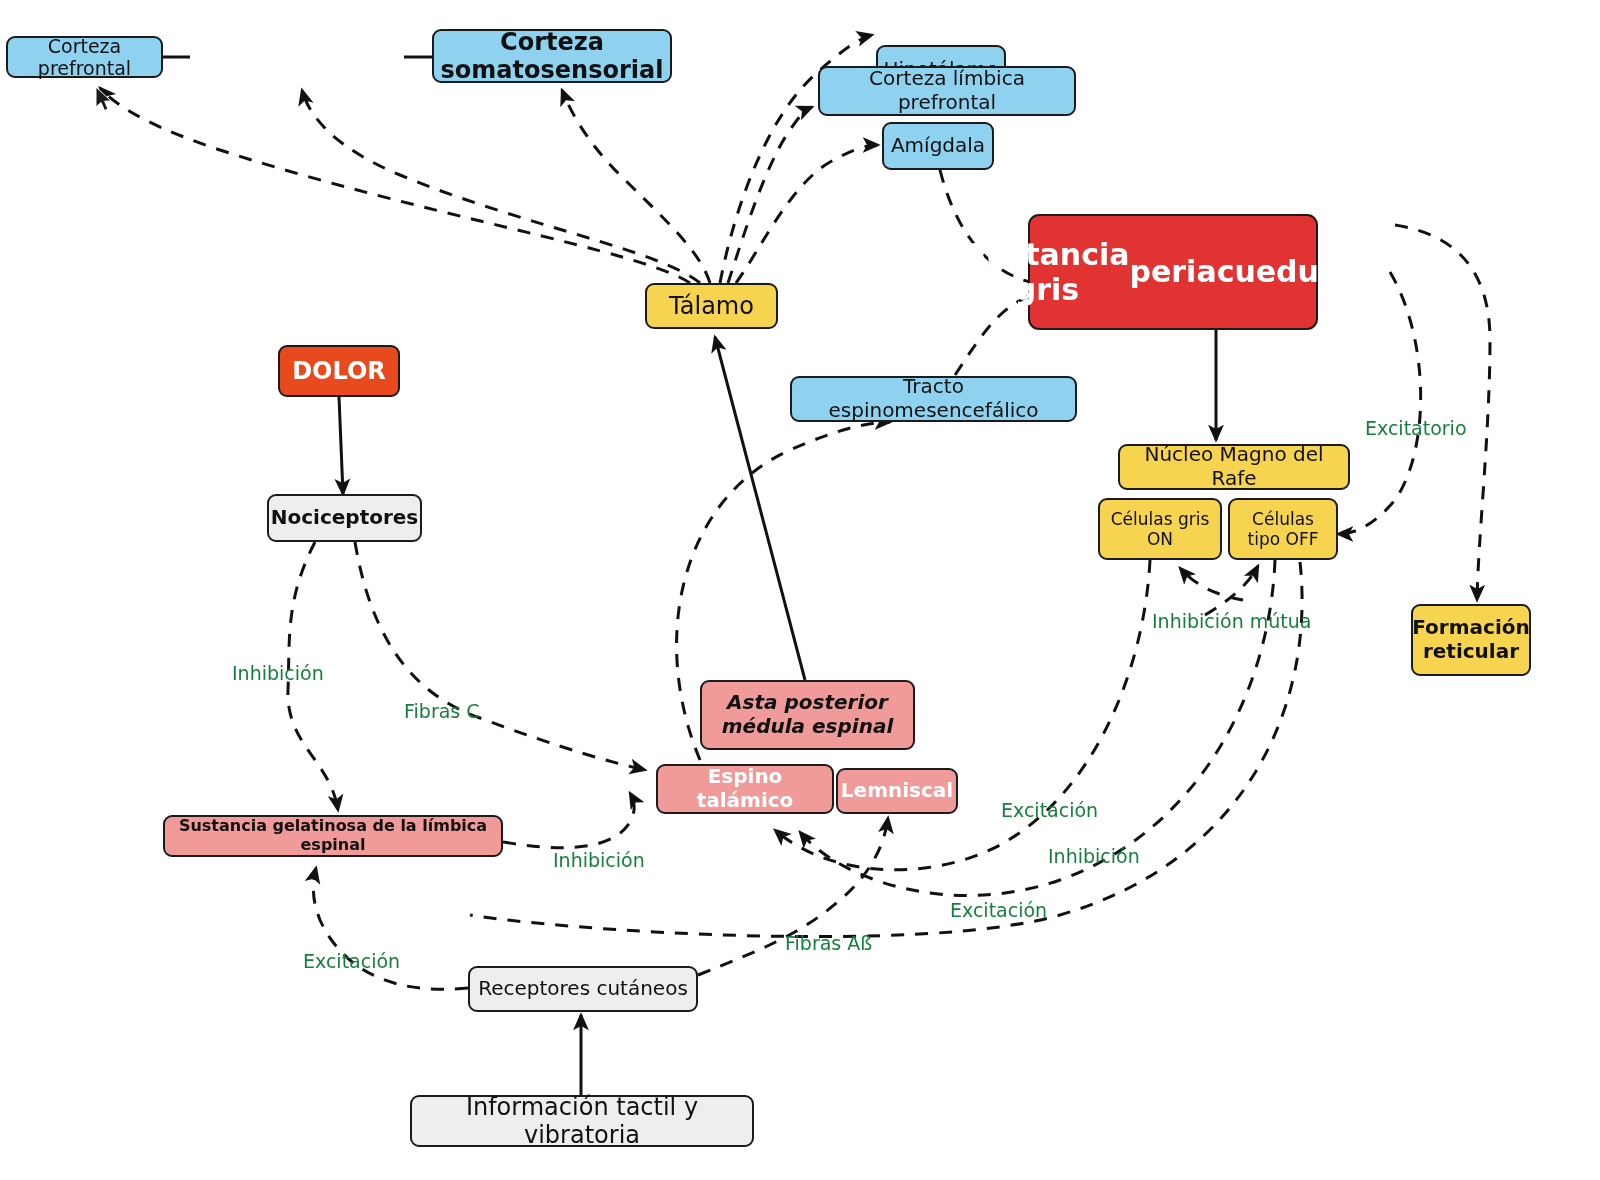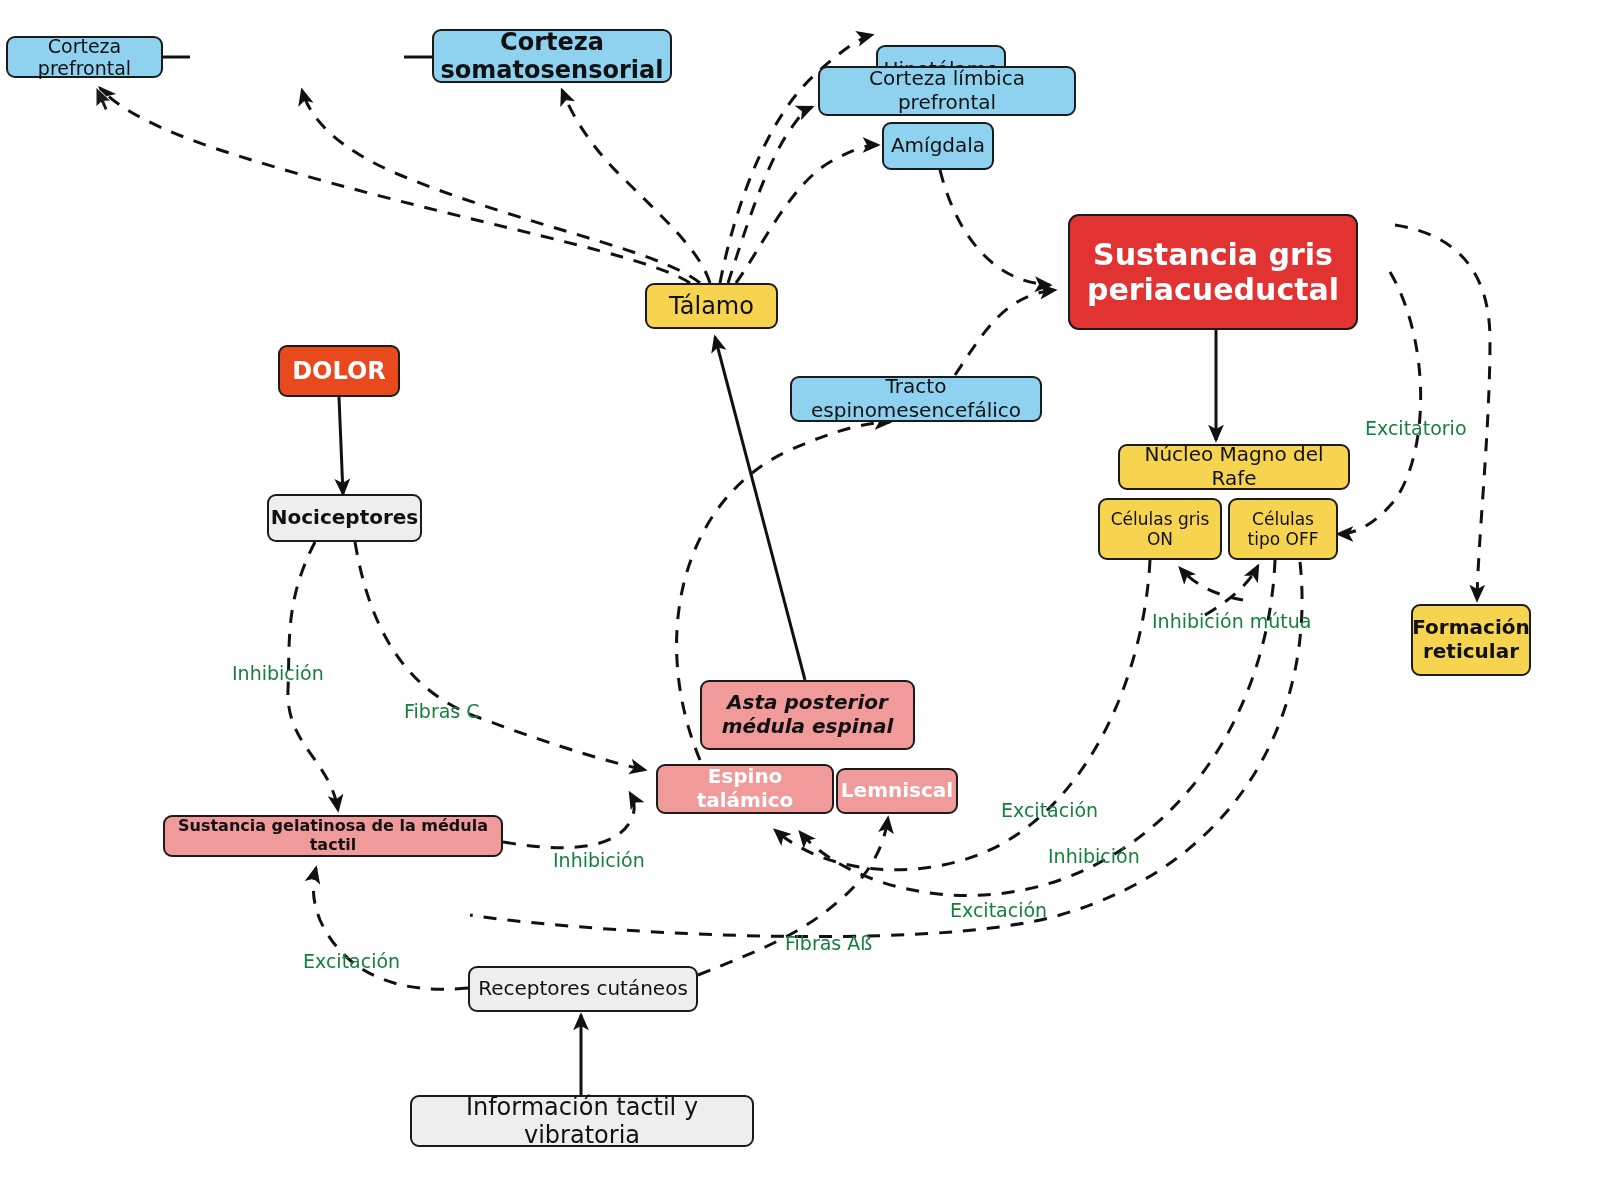--- a/index.html
+++ b/index.html
@@ -111,25 +111,25 @@
   </div>
 
   <div class="node n-blue f17" style="left:882px;top:122px;width:112px;height:48px;">
     <span>Amígdala</span>
   </div>
 
   <div class="node n-yellow f20" style="left:645px;top:283px;width:133px;height:46px;">
     <span>Tálamo</span>
   </div>
 
-  <div class="node n-blue f17" style="left:790px;top:376px;width:252px;height:46px;">
+  <div class="node n-blue f17" style="left:790px;top:376px;width:287px;height:46px;">
     <span>Tracto espinomesencefálico</span>
   </div>
 
-  <div class="node n-red f26 bold" style="left:1068px;top:214px;width:290px;height:116px;flex-direction:column;border-radius:11px;">
+  <div class="node n-red f26 bold" style="left:1028px;top:214px;width:290px;height:116px;flex-direction:row;border-radius:11px;">
     <span>Sustancia gris</span>
     <span>periacueductal</span>
   </div>
 
   <div class="node n-yellow f17" style="left:1118px;top:444px;width:232px;height:46px;">
     <span>Núcleo Magno del Rafe</span>
   </div>
 
   <div class="node n-yellow f14" style="left:1098px;top:498px;width:124px;height:62px;flex-direction:column;">
     <span>Células gris</span>
@@ -148,21 +148,21 @@
 
   <div class="node n-orange f20 bold" style="left:278px;top:345px;width:122px;height:52px;">
     <span>DOLOR</span>
   </div>
 
   <div class="node n-grey f17 bold" style="left:267px;top:494px;width:155px;height:48px;">
     <span>Nociceptores</span>
   </div>
 
   <div class="node n-pink f13 bold" style="left:163px;top:815px;width:340px;height:42px;">
-    <span>Sustancia gelatinosa de la médula tactil</span>
+    <span>Sustancia gelatinosa de la límbica espinal</span>
   </div>
 
   <div class="node n-pink f17 bold" style="left:700px;top:680px;width:215px;height:70px;flex-direction:column;font-style:italic;">
     <span>Asta posterior</span>
     <span>médula espinal</span>
   </div>
 
   <div class="node n-pink-w f17 bold" style="left:656px;top:764px;width:178px;height:50px;">
     <span>Espino talámico</span>
   </div>

